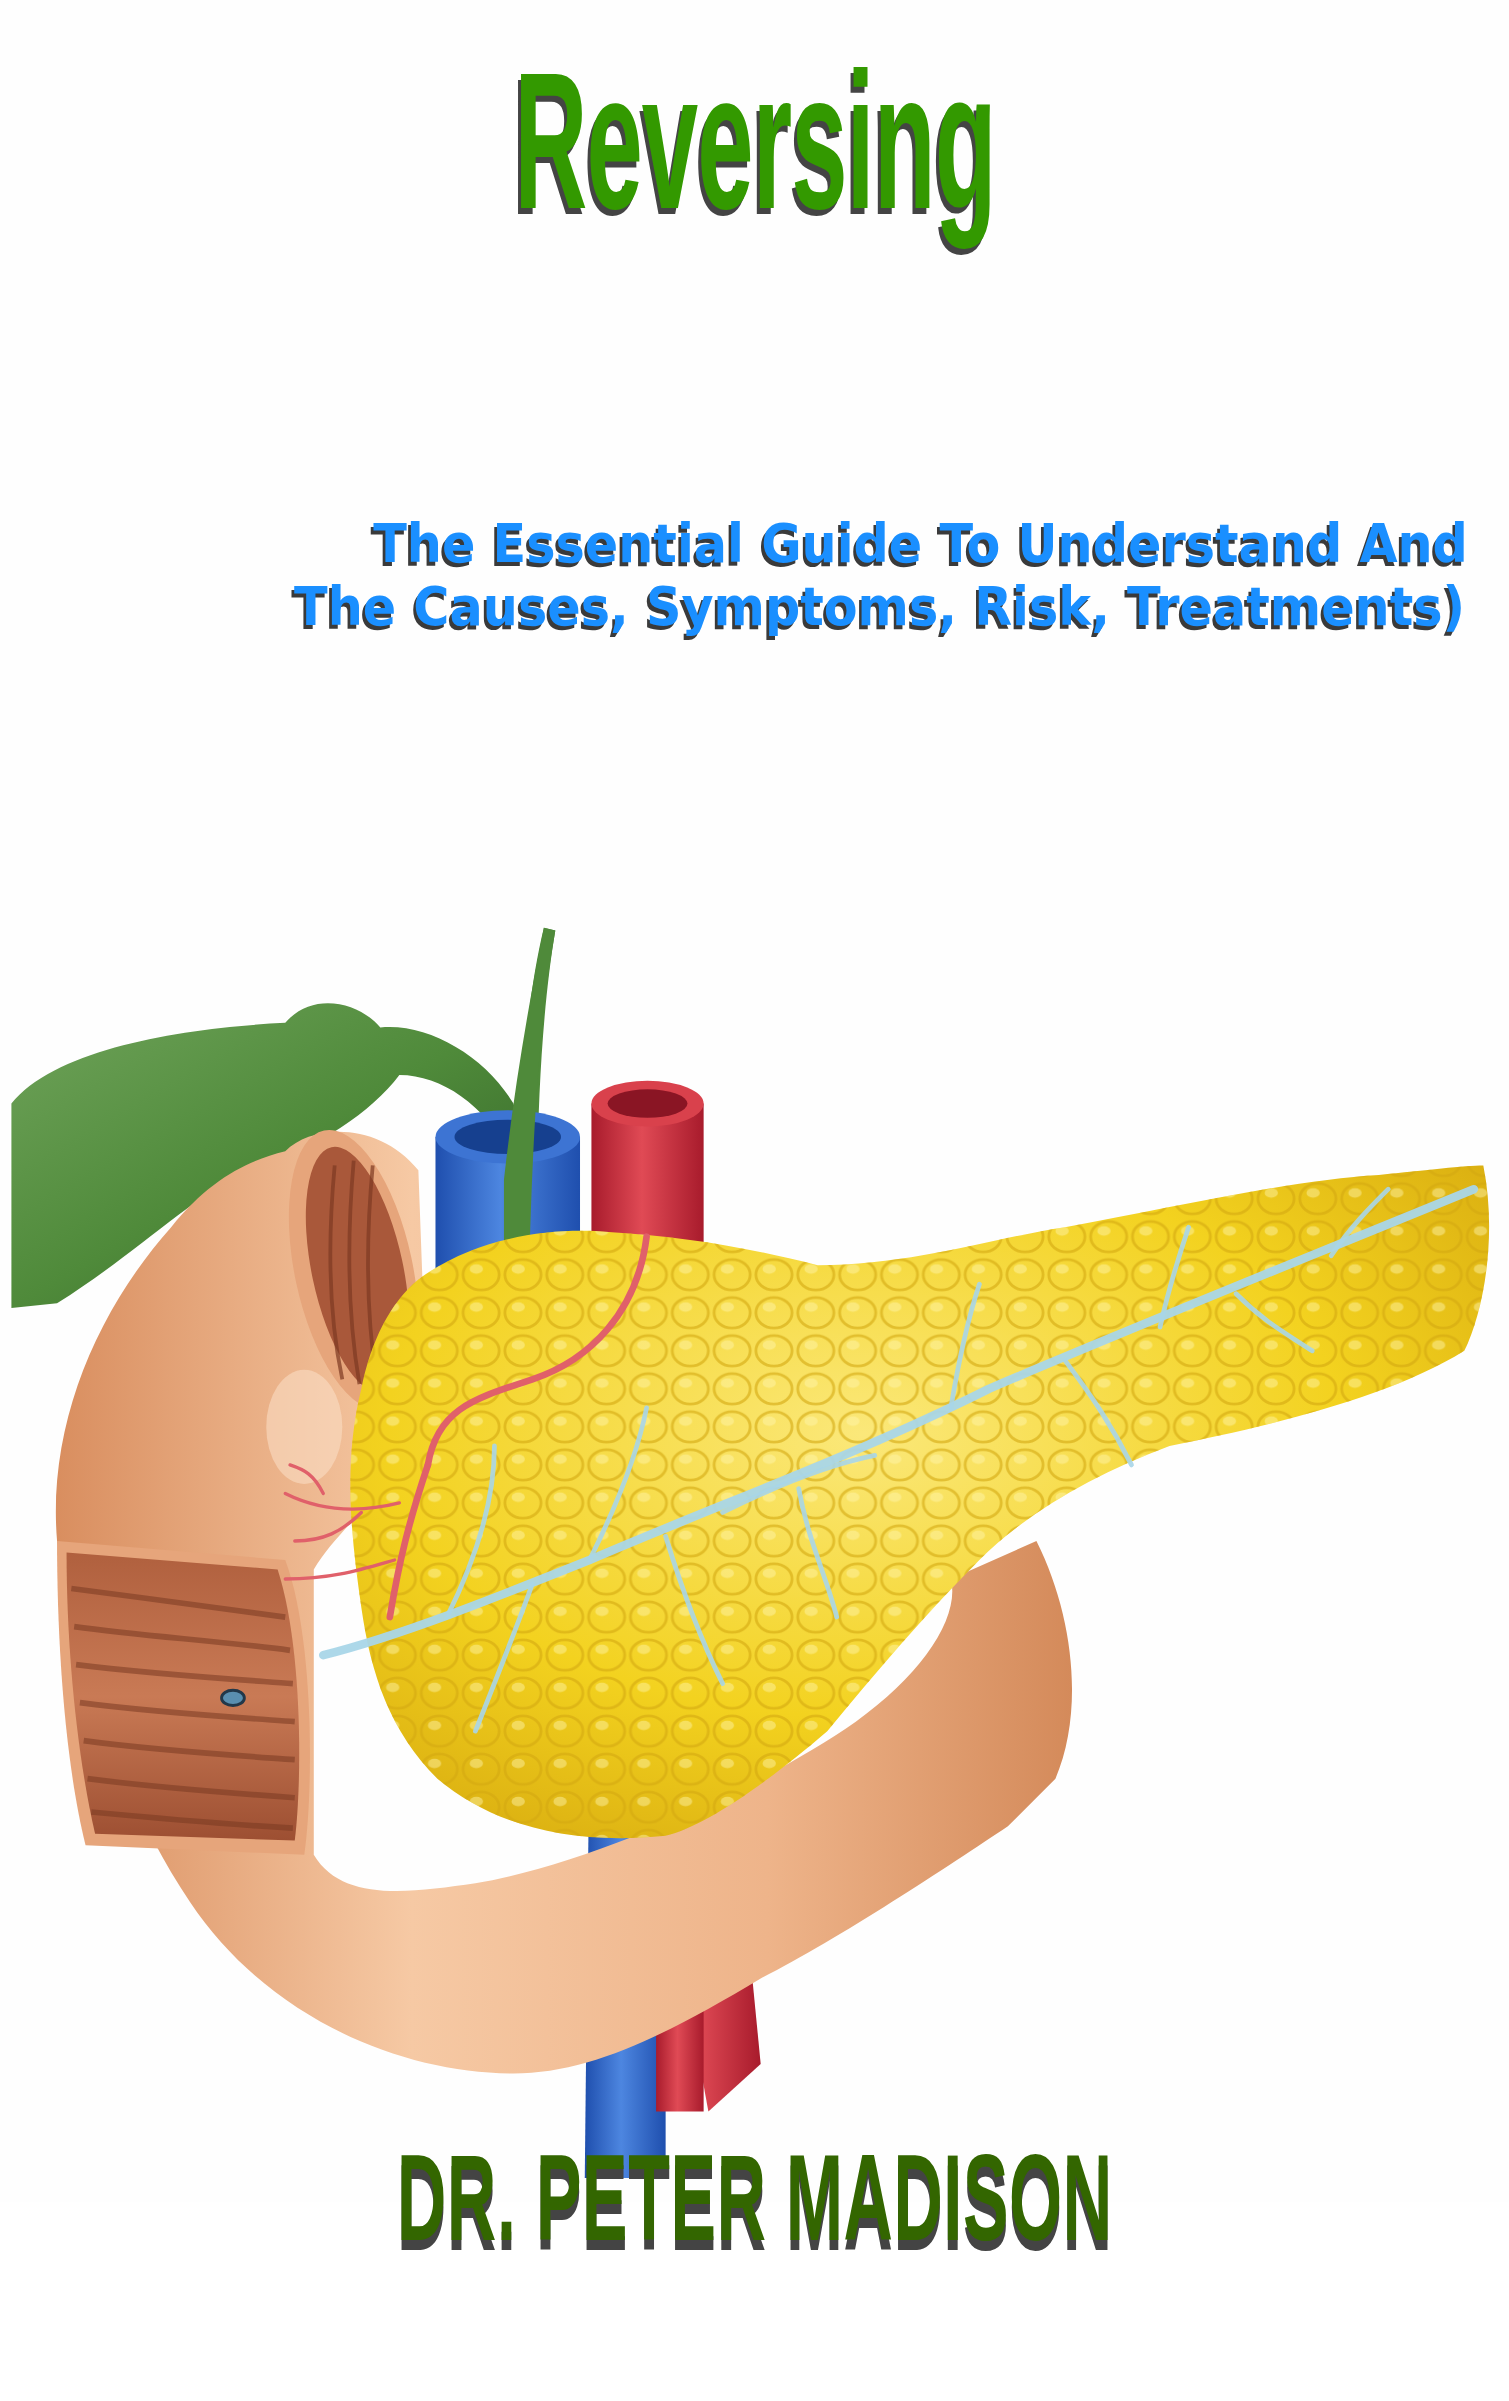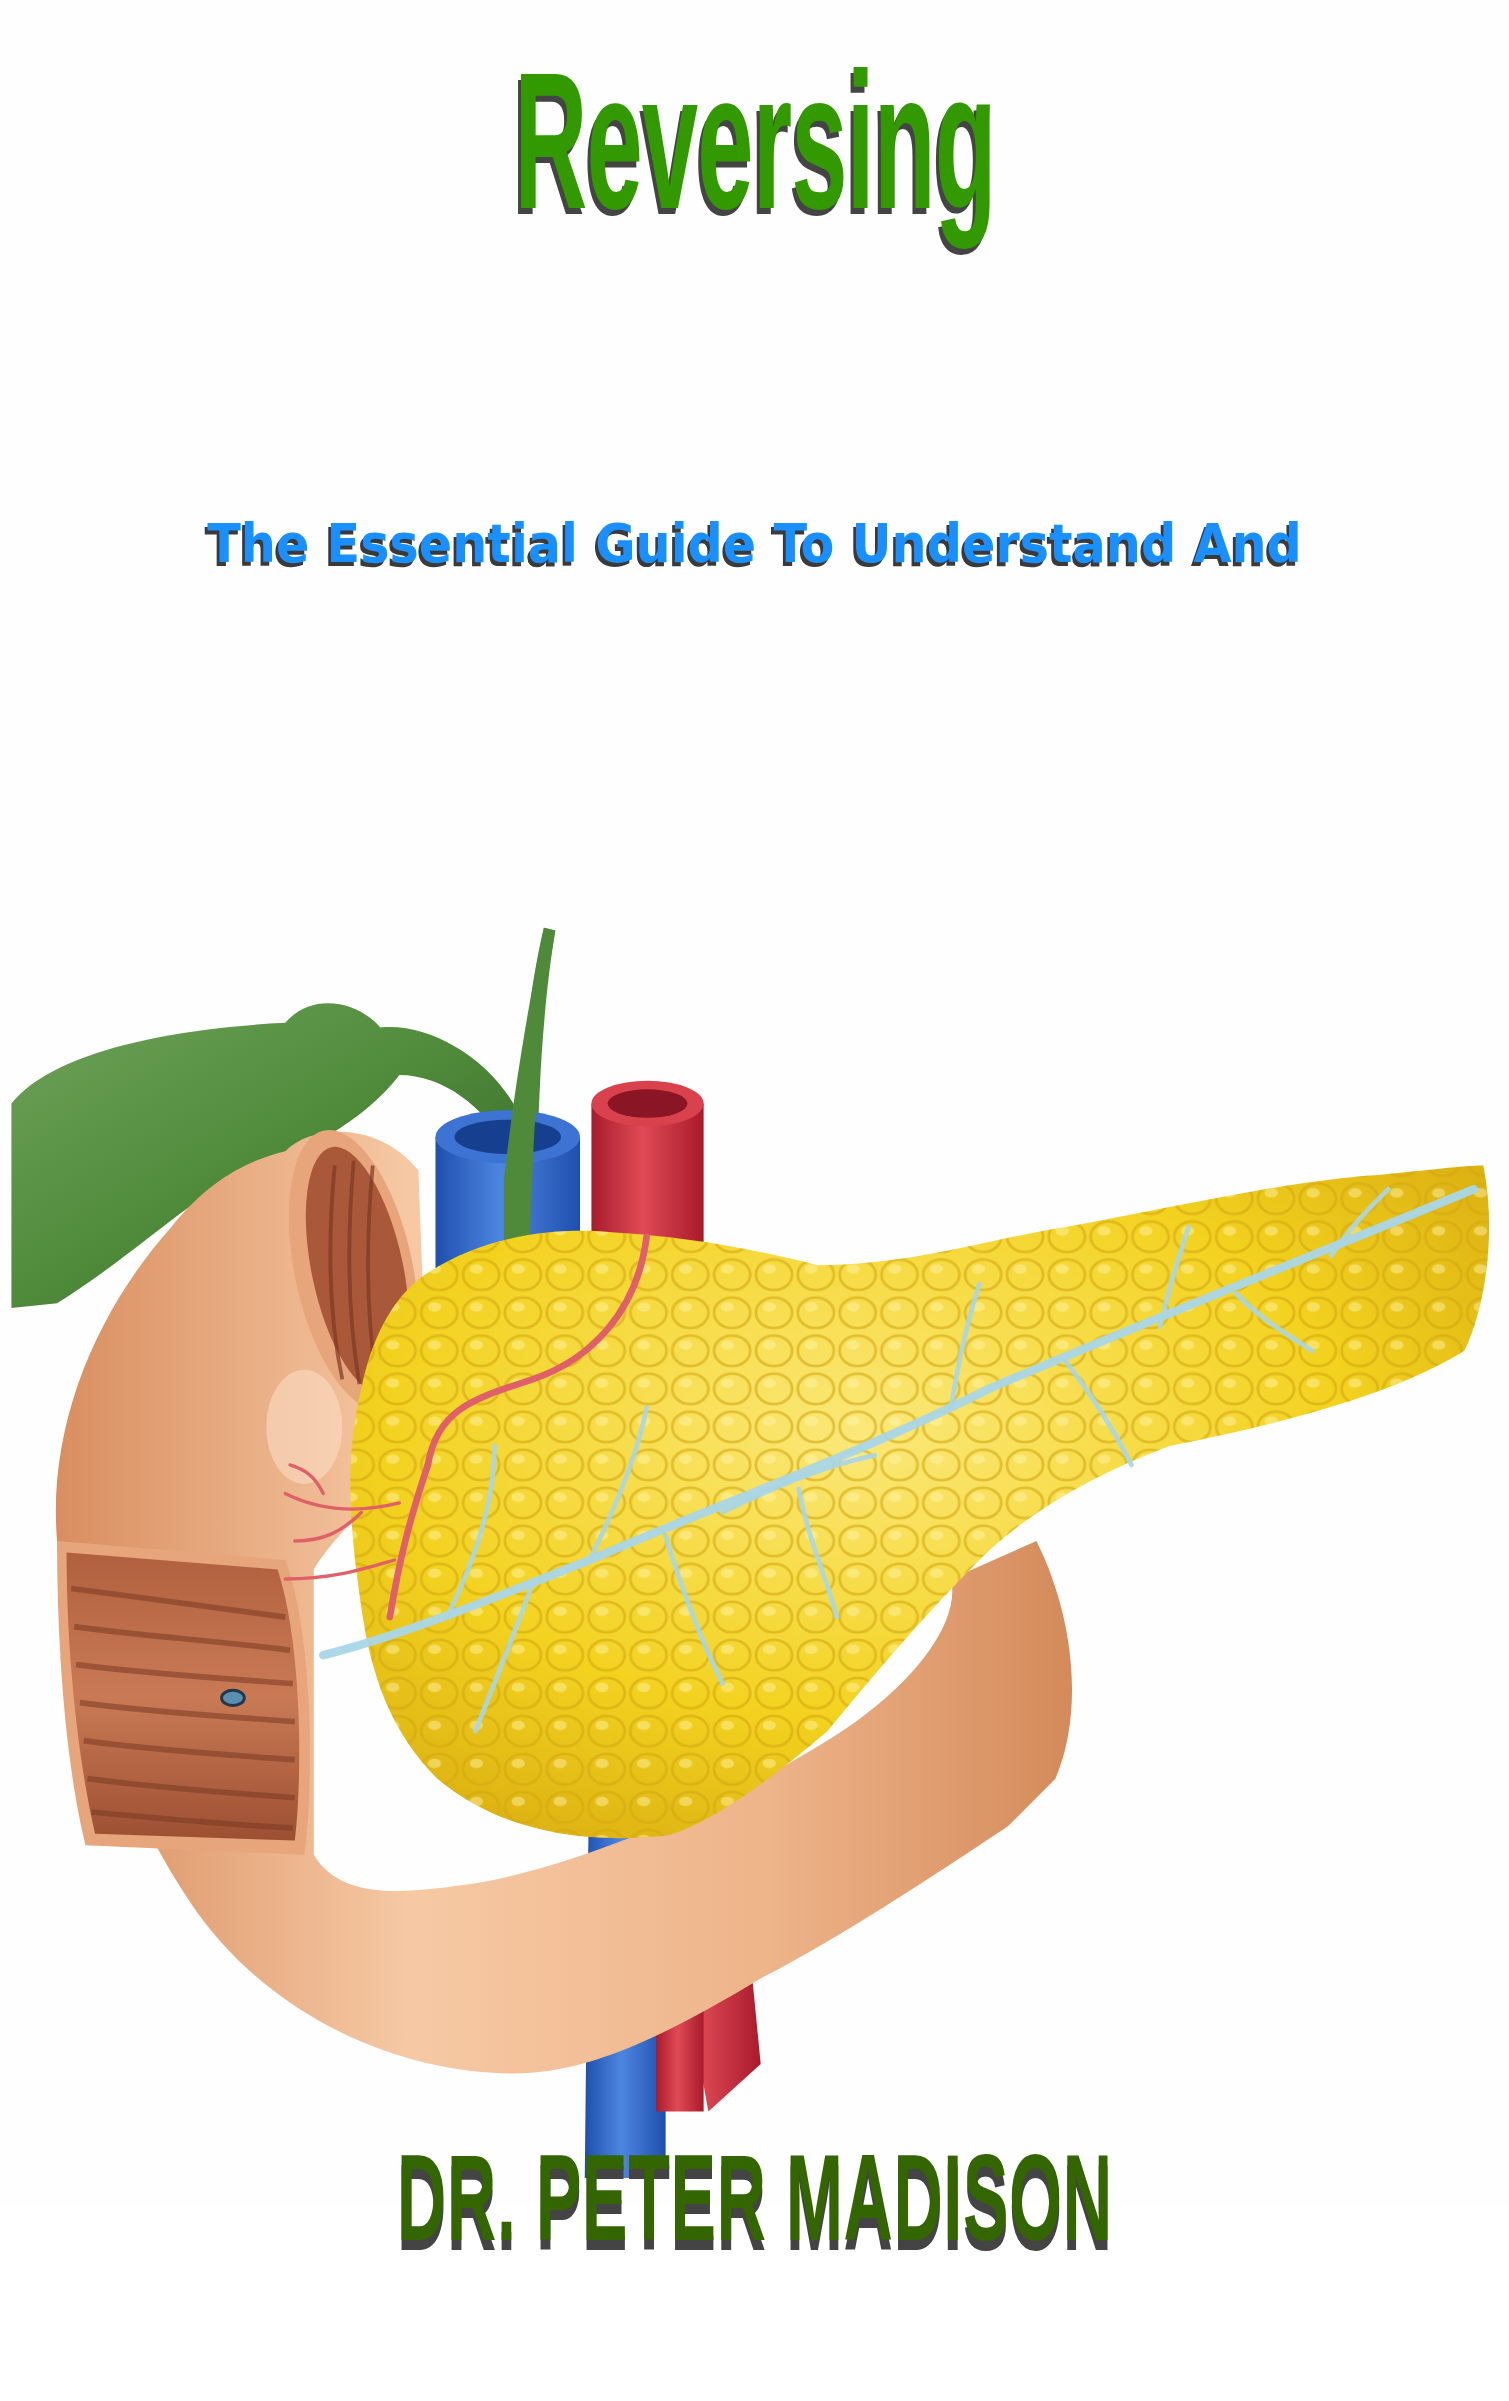--- a/index.html
+++ b/index.html
@@ -20,21 +20,21 @@
   #title-2 { top: 243px; }
 
   .subtitle {
     position: absolute; left: 0; width: 1509px; top: 512px;
     text-align: center; color: #1a8fff;
     font-family: "DejaVu Sans", sans-serif; font-weight: 700;
     font-size: 53px; line-height: 63px;
     text-shadow: -2.9px 3.8px 0 #3a3a3a;
     white-space: nowrap;
   }
-  .subtitle .sub-line { display: block; }
+  .subtitle .sub-line { display: block; text-align: right; }
   .subtitle .sub-line span { display: inline-block; transform: scaleX(0.93); transform-origin: center; }
 
   .illustration { position: absolute; left: 0; top: 894px; width: 1509px; height: 1313px; }
 
   .author {
     position: absolute; left: 0; width: 1509px; top: 2129px; text-align: center;
     color: #336600; font-family: "Liberation Sans", sans-serif; font-weight: 700;
     font-size: 122px; line-height: 1;
     text-shadow: 0 9.5px 0 #444444;
     white-space: nowrap;
@@ -46,20 +46,21 @@
 <body>
 
 <div class="cover">
 
   <div class="title-line" id="title-1">
     <span class="inner">Reversing</span>
   </div>
 
   <div class="subtitle">
     <span class="sub-line"><span>The Essential Guide To Understand And</span></span>
+    <span class="sub-line"><span>The Causes, Symptoms, Risk, Treatments)</span></span>
   </div>
 
   <svg class="illustration" viewBox="0 940 1587 1380" width="1509" height="1313" xmlns="http://www.w3.org/2000/svg">
     <defs>
       <linearGradient id="gb" x1="0" y1="0" x2="1" y2="1">
         <stop offset="0" stop-color="#6fa35a"></stop>
         <stop offset="0.5" stop-color="#4f8a3a"></stop>
         <stop offset="1" stop-color="#2f5e25"></stop>
       </linearGradient>
       <linearGradient id="duo" x1="0" y1="0" x2="1" y2="0">

